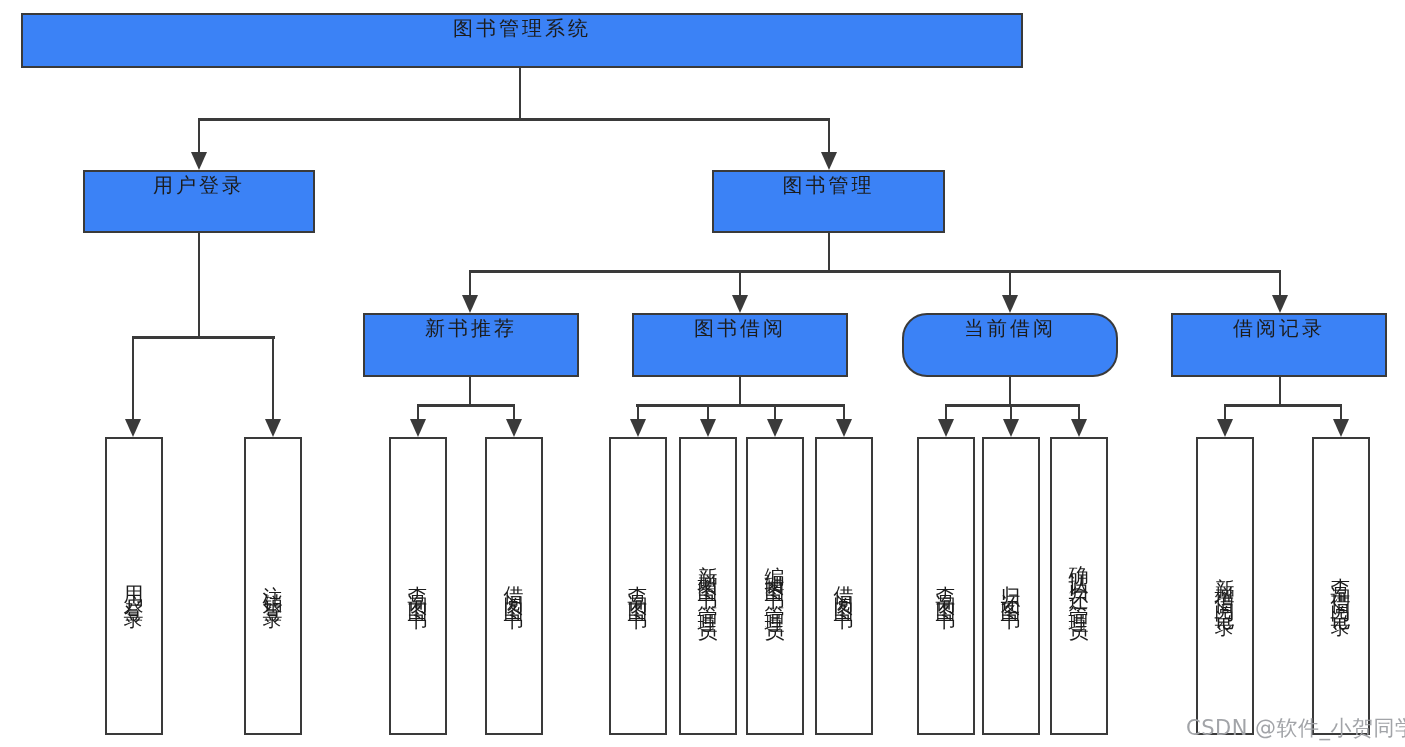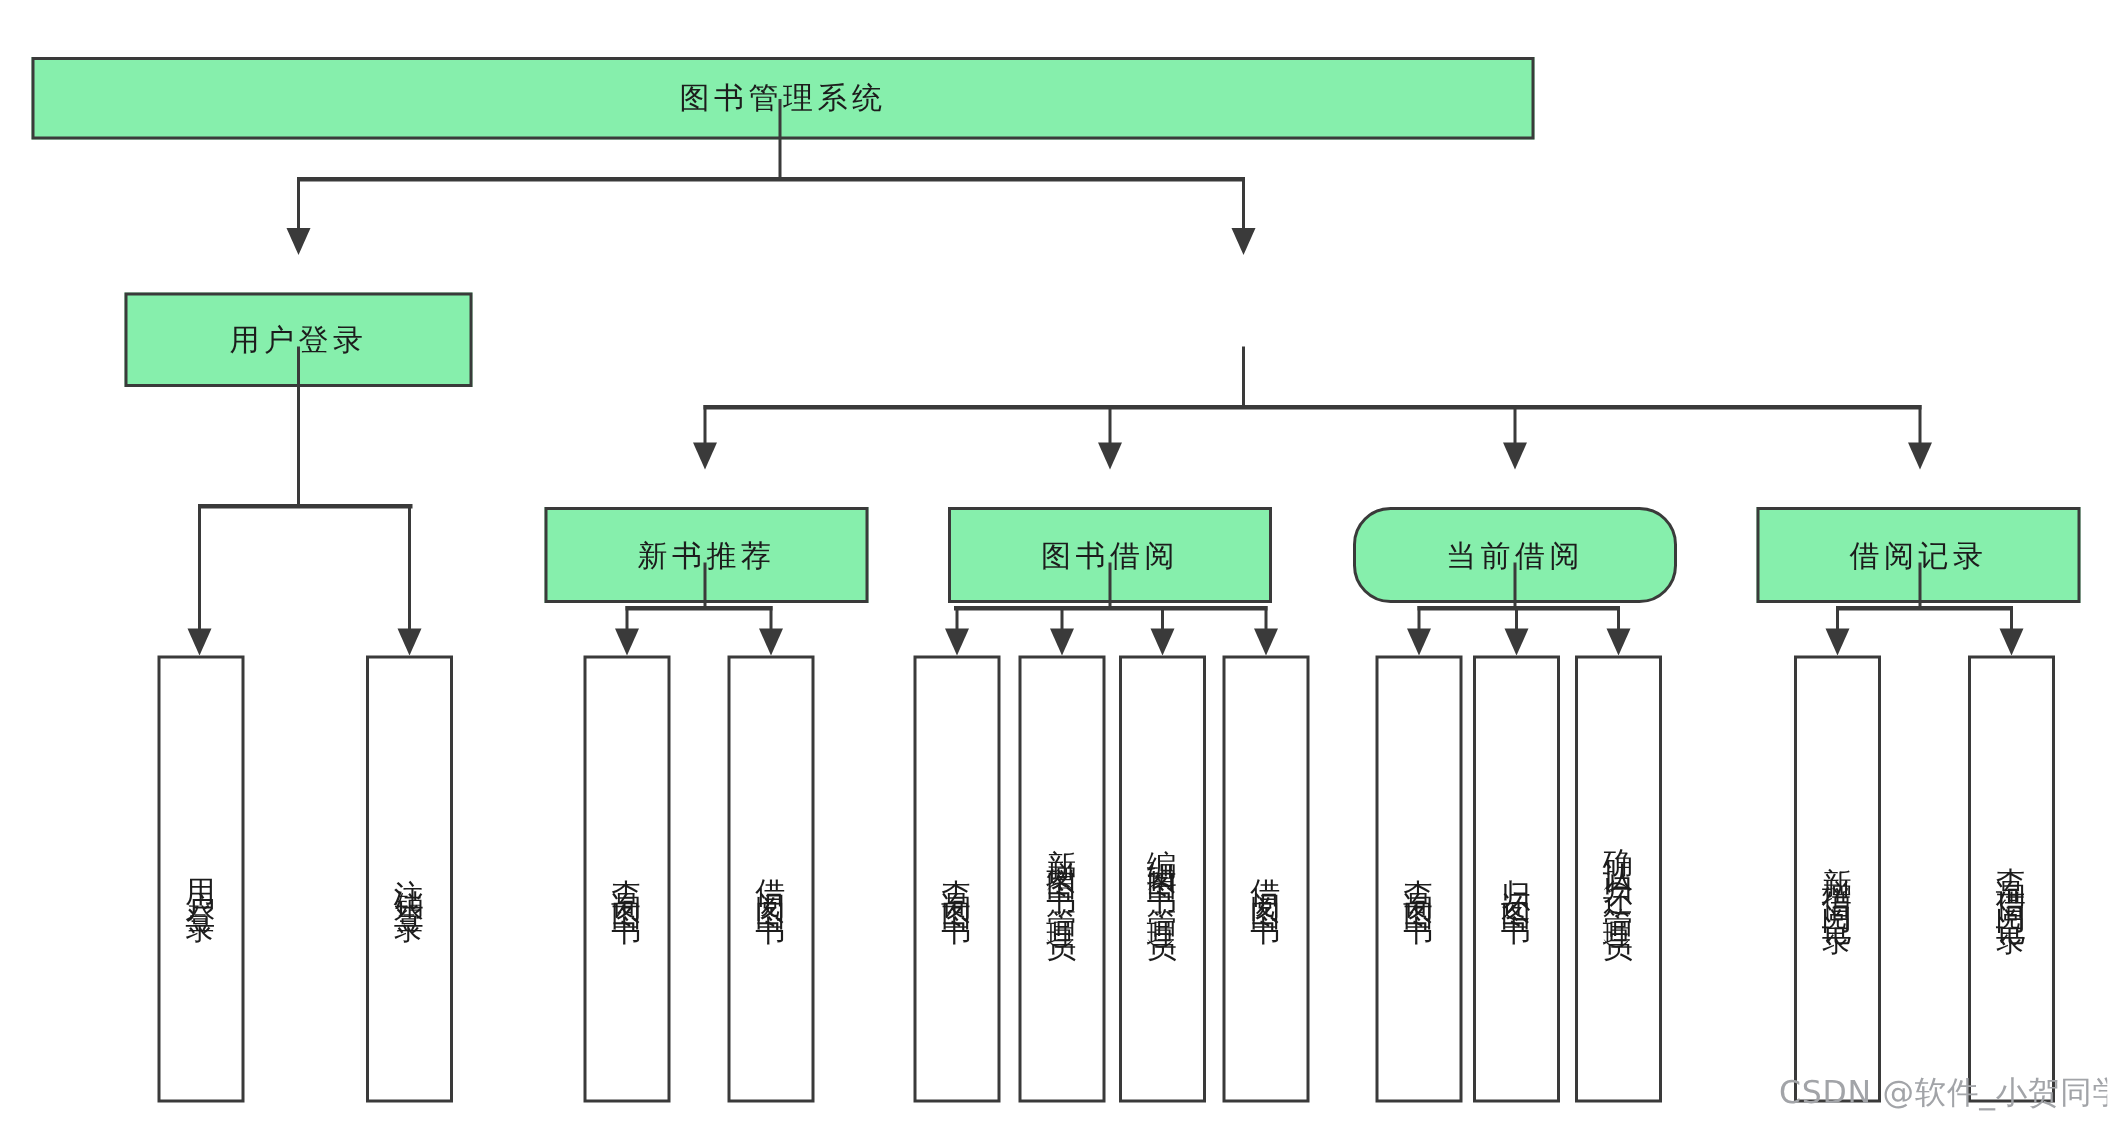--- a/index.html
+++ b/index.html
@@ -13,25 +13,24 @@
     height: 747px;
     background: #ffffff;
     overflow: hidden;
     font-family: "DejaVu Sans", "Liberation Sans", sans-serif;
   }
   
   .hbox {
     position: absolute;
     box-sizing: border-box;
     border: 2.5px solid #3a3a3a;
-    background: #86efac;
+    background: #3b82f6;
     display: flex;
-    align-items: center;
+    align-items: flex-start;
     justify-content: center;
-    margin-top: 25px;
   }
   .hbox .lbl {
     font-size: 20px;
     letter-spacing: 3px;
     color: #1c1c1c;
     white-space: nowrap;
   }
   
   .vbox {
     position: absolute;
@@ -96,20 +95,23 @@
 
   <div class="vl" style="left:518.75px; top:66px; height:54px;"></div>
   <div class="hl" style="left:197.75px; top:118px; width:632.5px;"></div>
   <div class="vl" style="left:197.75px; top:118px; height:36px;"></div>
   <div class="arr" style="left:191px; top:152px;"></div>
   <div class="vl" style="left:827.75px; top:118px; height:36px;"></div>
   <div class="arr" style="left:821px; top:152px;"></div>
 
   <div class="hbox" style="left:83px; top:170px; width:232px; height:63px;">
     <span class="lbl">用户登录</span>
+  </div>
+  <div class="hbox" style="left:712px; top:170px; width:233px; height:63px;">
+    <span class="lbl">图书管理</span>
   </div>
 
   <div class="vl" style="left:197.75px; top:231px; height:107px;"></div>
   <div class="hl" style="left:131.75px; top:336px; width:143.5px;"></div>
   <div class="vl" style="left:131.75px; top:336px; height:84px;"></div>
   <div class="arr" style="left:125px; top:419px;"></div>
   <div class="vl" style="left:271.75px; top:336px; height:84px;"></div>
   <div class="arr" style="left:265px; top:419px;"></div>
 
   <div class="vl" style="left:827.75px; top:231px; height:41px;"></div>

